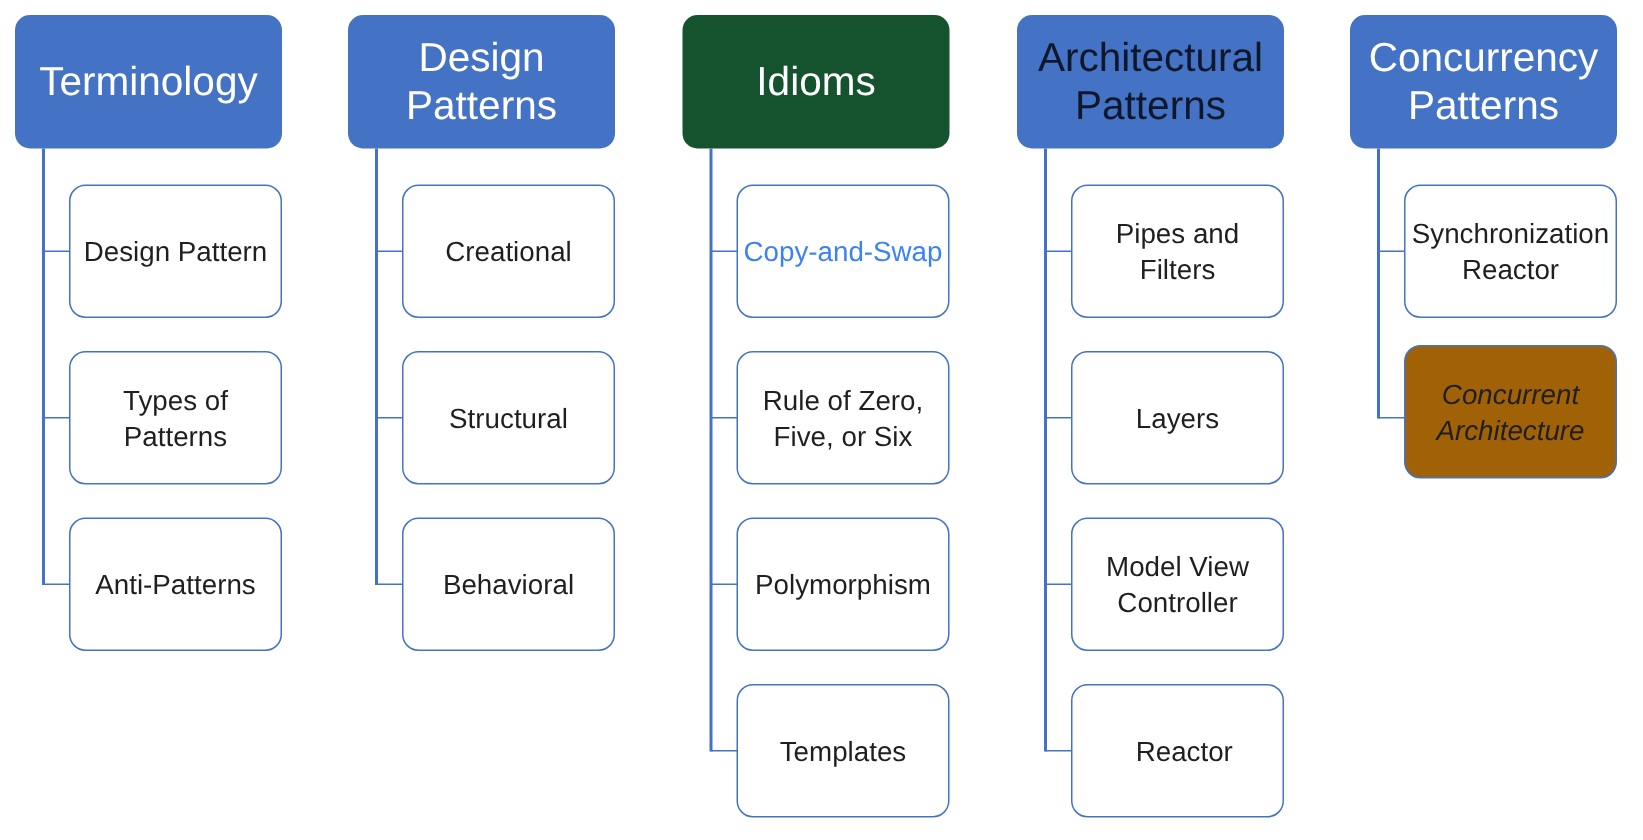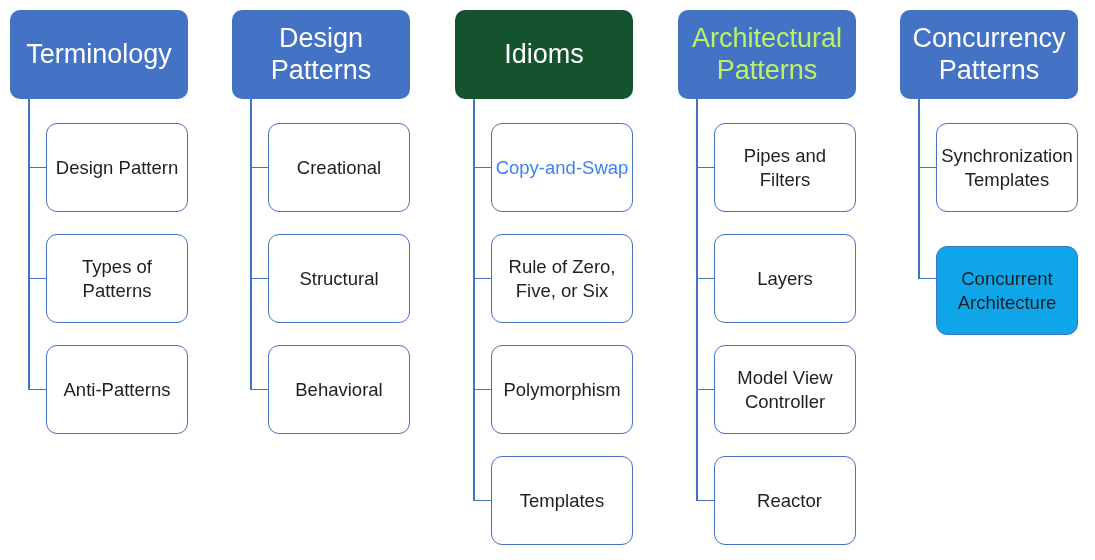--- a/index.html
+++ b/index.html
@@ -95,32 +95,32 @@
       <div class="hline" style="top: 156.75px; background: rgb(68, 114, 196);"></div>
       <div class="child" style="top: 113px; border: 1.4px solid rgb(68, 114, 196); background: rgb(255, 255, 255); color: #3b82f6;">Copy-and-Swap</div>
       <div class="hline" style="top: 267.75px; background: rgb(68, 114, 196);"></div>
       <div class="child" style="top: 224px; border: 1.4px solid rgb(68, 114, 196); background: rgb(255, 255, 255); color: rgb(31, 31, 31);">Rule of Zero, Five, or Six</div>
       <div class="hline" style="top: 378.75px; background: rgb(68, 114, 196);"></div>
       <div class="child" style="top: 335px; border: 1.4px solid rgb(68, 114, 196); background: rgb(255, 255, 255); color: rgb(31, 31, 31);">Polymorphism</div>
       <div class="hline" style="top: 489.75px; background: rgb(68, 114, 196);"></div>
       <div class="child" style="top: 446px; border: 1.4px solid rgb(68, 114, 196); background: rgb(255, 255, 255); color: rgb(31, 31, 31);">Templates</div>
     </div>
     <div class="column" style="left: 678px;">
-      <div class="header" style="background: rgb(68, 114, 196); color: #bef264;">Architectural Patterns</div>
+      <div class="header" style="background: rgb(68, 114, 196); color: #0f172a;">Architectural Patterns</div>
       <div class="vline" style="top: 89px; height: 401.5px; background: rgb(68, 114, 196);"></div>
       <div class="hline" style="top: 156.75px; background: rgb(68, 114, 196);"></div>
       <div class="child" style="top: 113px; border: 1.4px solid rgb(68, 114, 196); background: rgb(255, 255, 255); color: rgb(31, 31, 31);">Pipes and Filters</div>
       <div class="hline" style="top: 267.75px; background: rgb(68, 114, 196);"></div>
       <div class="child" style="top: 224px; border: 1.4px solid rgb(68, 114, 196); background: rgb(255, 255, 255); color: rgb(31, 31, 31);">Layers</div>
       <div class="hline" style="top: 378.75px; background: rgb(68, 114, 196);"></div>
       <div class="child" style="top: 335px; border: 1.4px solid rgb(68, 114, 196); background: rgb(255, 255, 255); color: rgb(31, 31, 31);">Model View Controller</div>
       <div class="hline" style="top: 489.75px; background: rgb(68, 114, 196);"></div>
       <div class="child" style="top: 446px; border: 1.4px solid rgb(68, 114, 196); background: rgb(255, 255, 255); color: rgb(31, 31, 31); padding-left: 12px;">Reactor</div>
     </div>
     <div class="column" style="left: 900px;">
       <div class="header" style="background: rgb(68, 114, 196); color: rgb(255, 255, 255);">Concurrency Patterns</div>
       <div class="vline" style="top: 89px; height: 179.5px; background: rgb(68, 114, 196);"></div>
       <div class="hline" style="top: 156.75px; background: rgb(68, 114, 196);"></div>
-      <div class="child" style="top: 113px; border: 1.4px solid rgb(68, 114, 196); background: rgb(255, 255, 255); color: rgb(31, 31, 31);">Synchronization Templates</div>
+      <div class="child" style="top: 113px; border: 1.4px solid rgb(68, 114, 196); background: rgb(255, 255, 255); color: rgb(31, 31, 31);">Synchronization Reactor</div>
       <div class="hline" style="top: 267.75px; background: rgb(68, 114, 196);"></div>
-      <div class="child" style="top: 236px; border: 1.4px solid rgb(68, 114, 196); background: #0ea5e9; color: rgb(31, 31, 31);">Concurrent Architecture</div>
+      <div class="child" style="top: 220px; border: 1.4px solid rgb(68, 114, 196); background: #a16207; color: rgb(31, 31, 31); font-style: italic;">Concurrent Architecture</div>
     </div>
   </div>
 
 </body></html>

